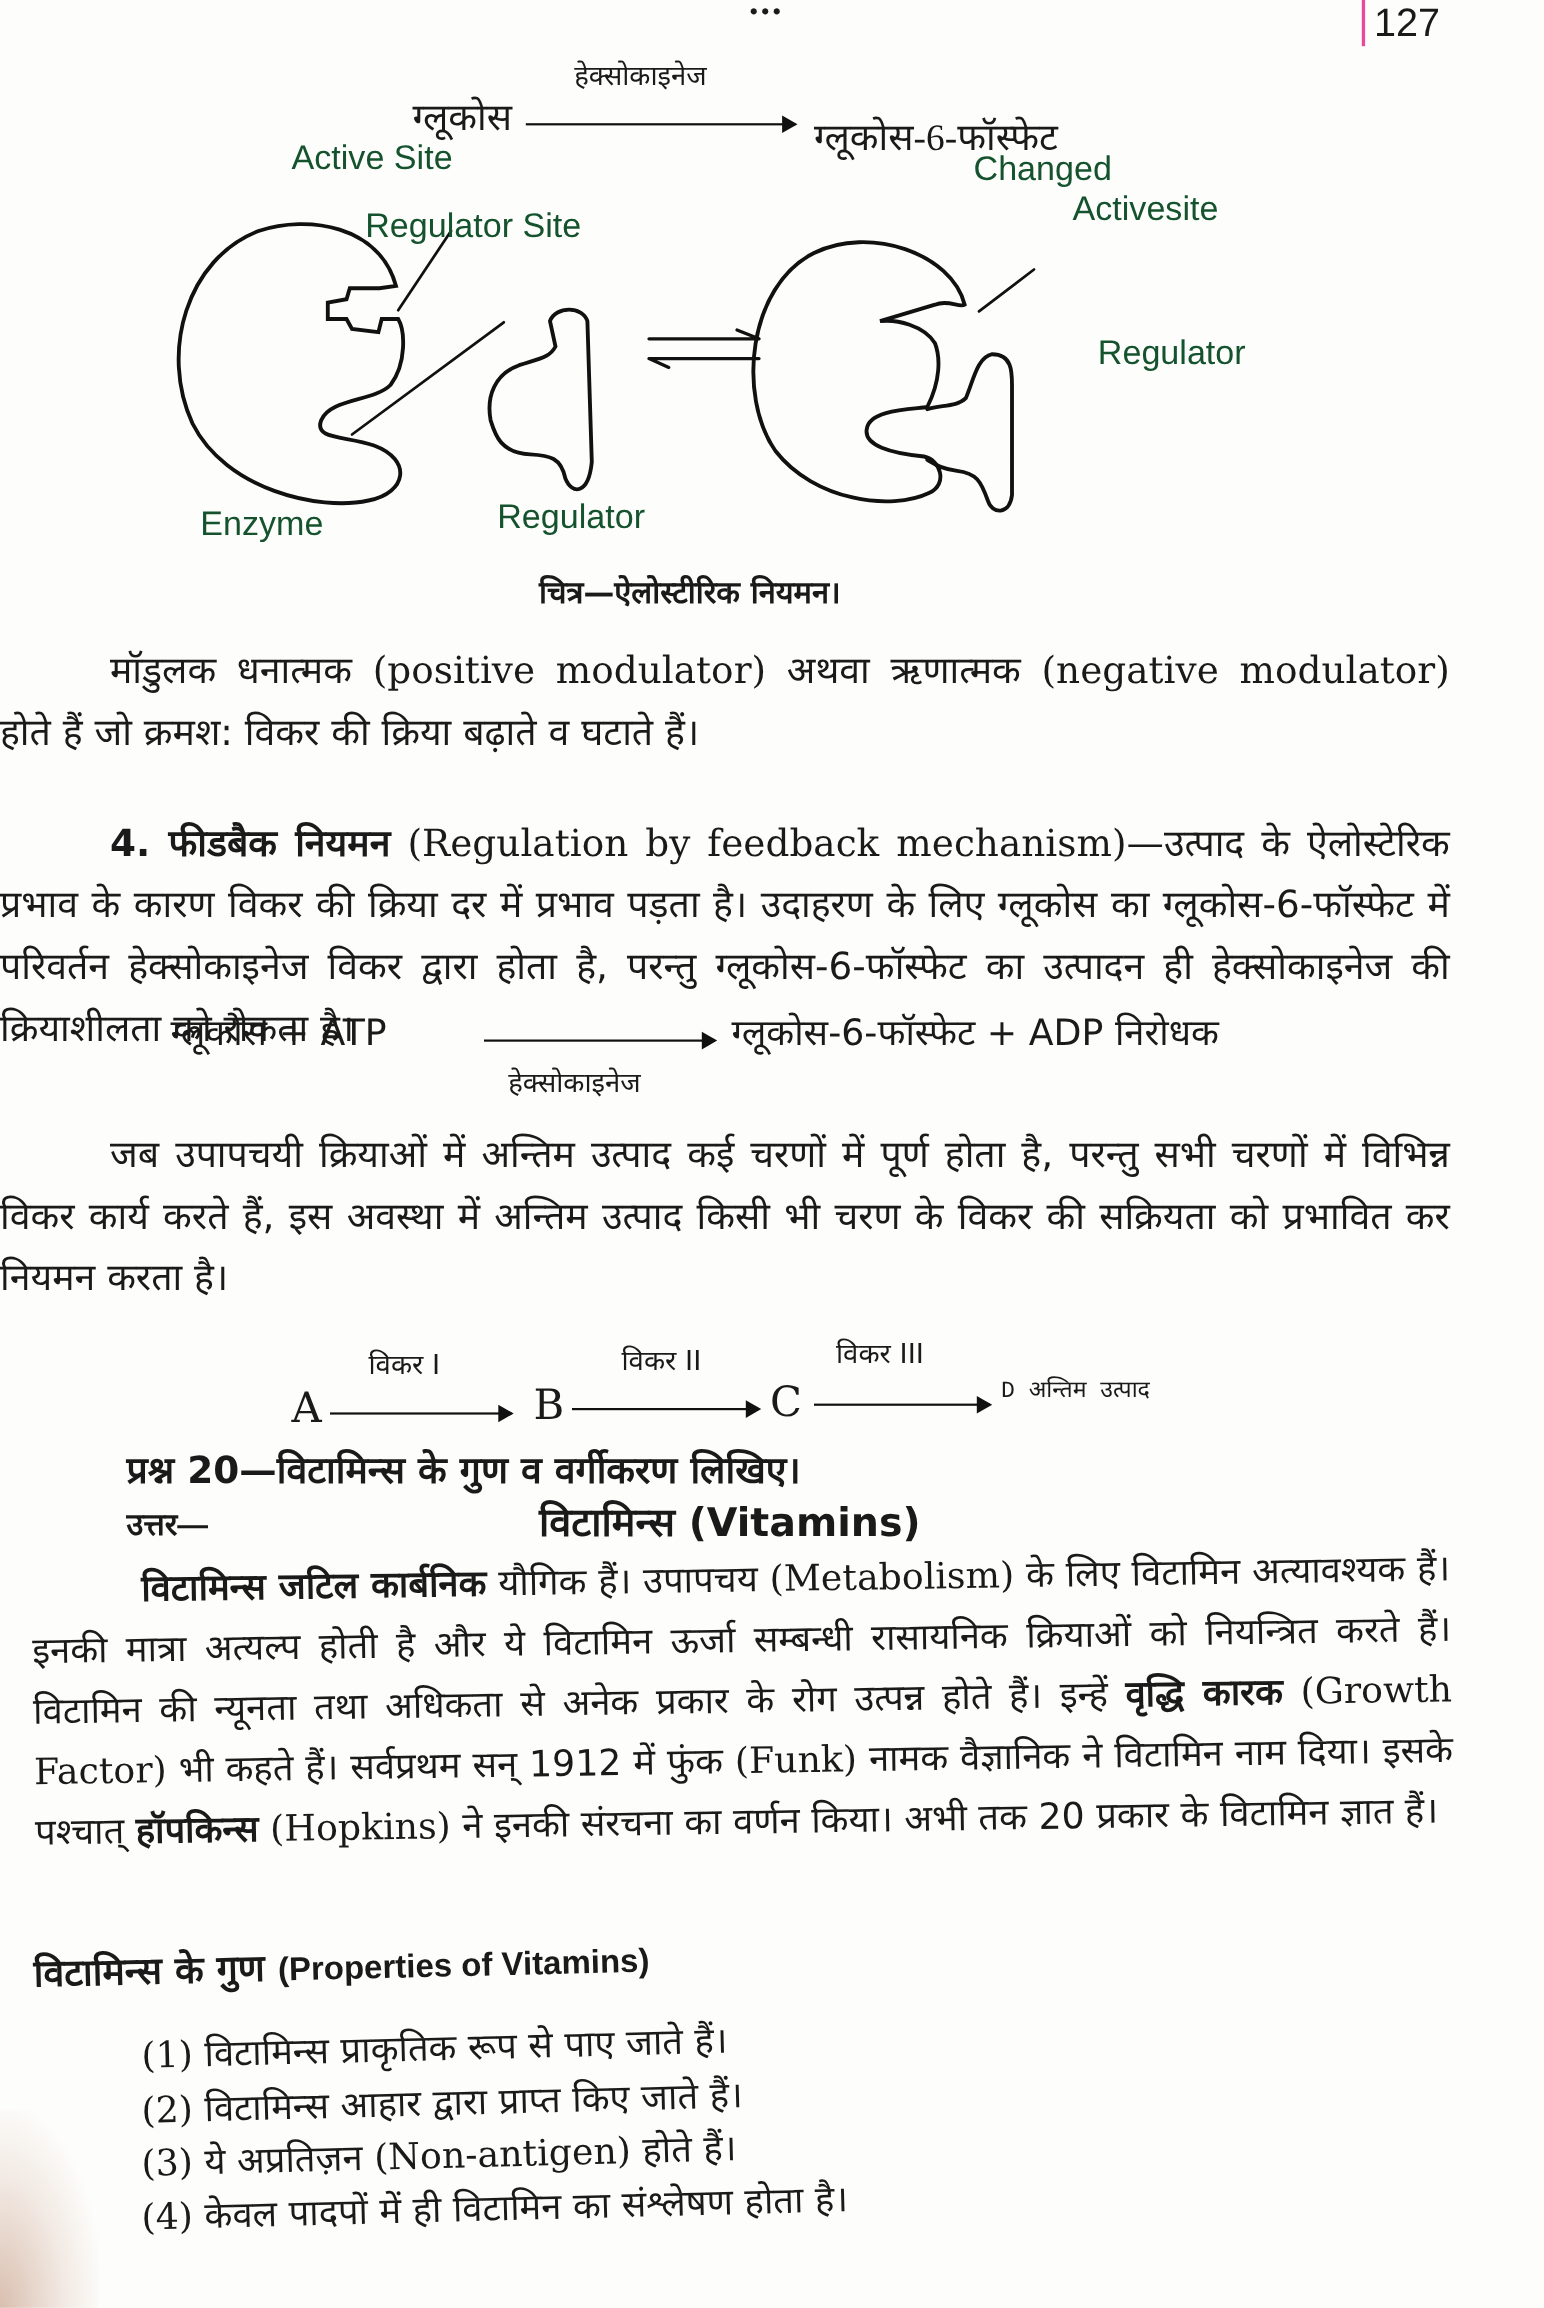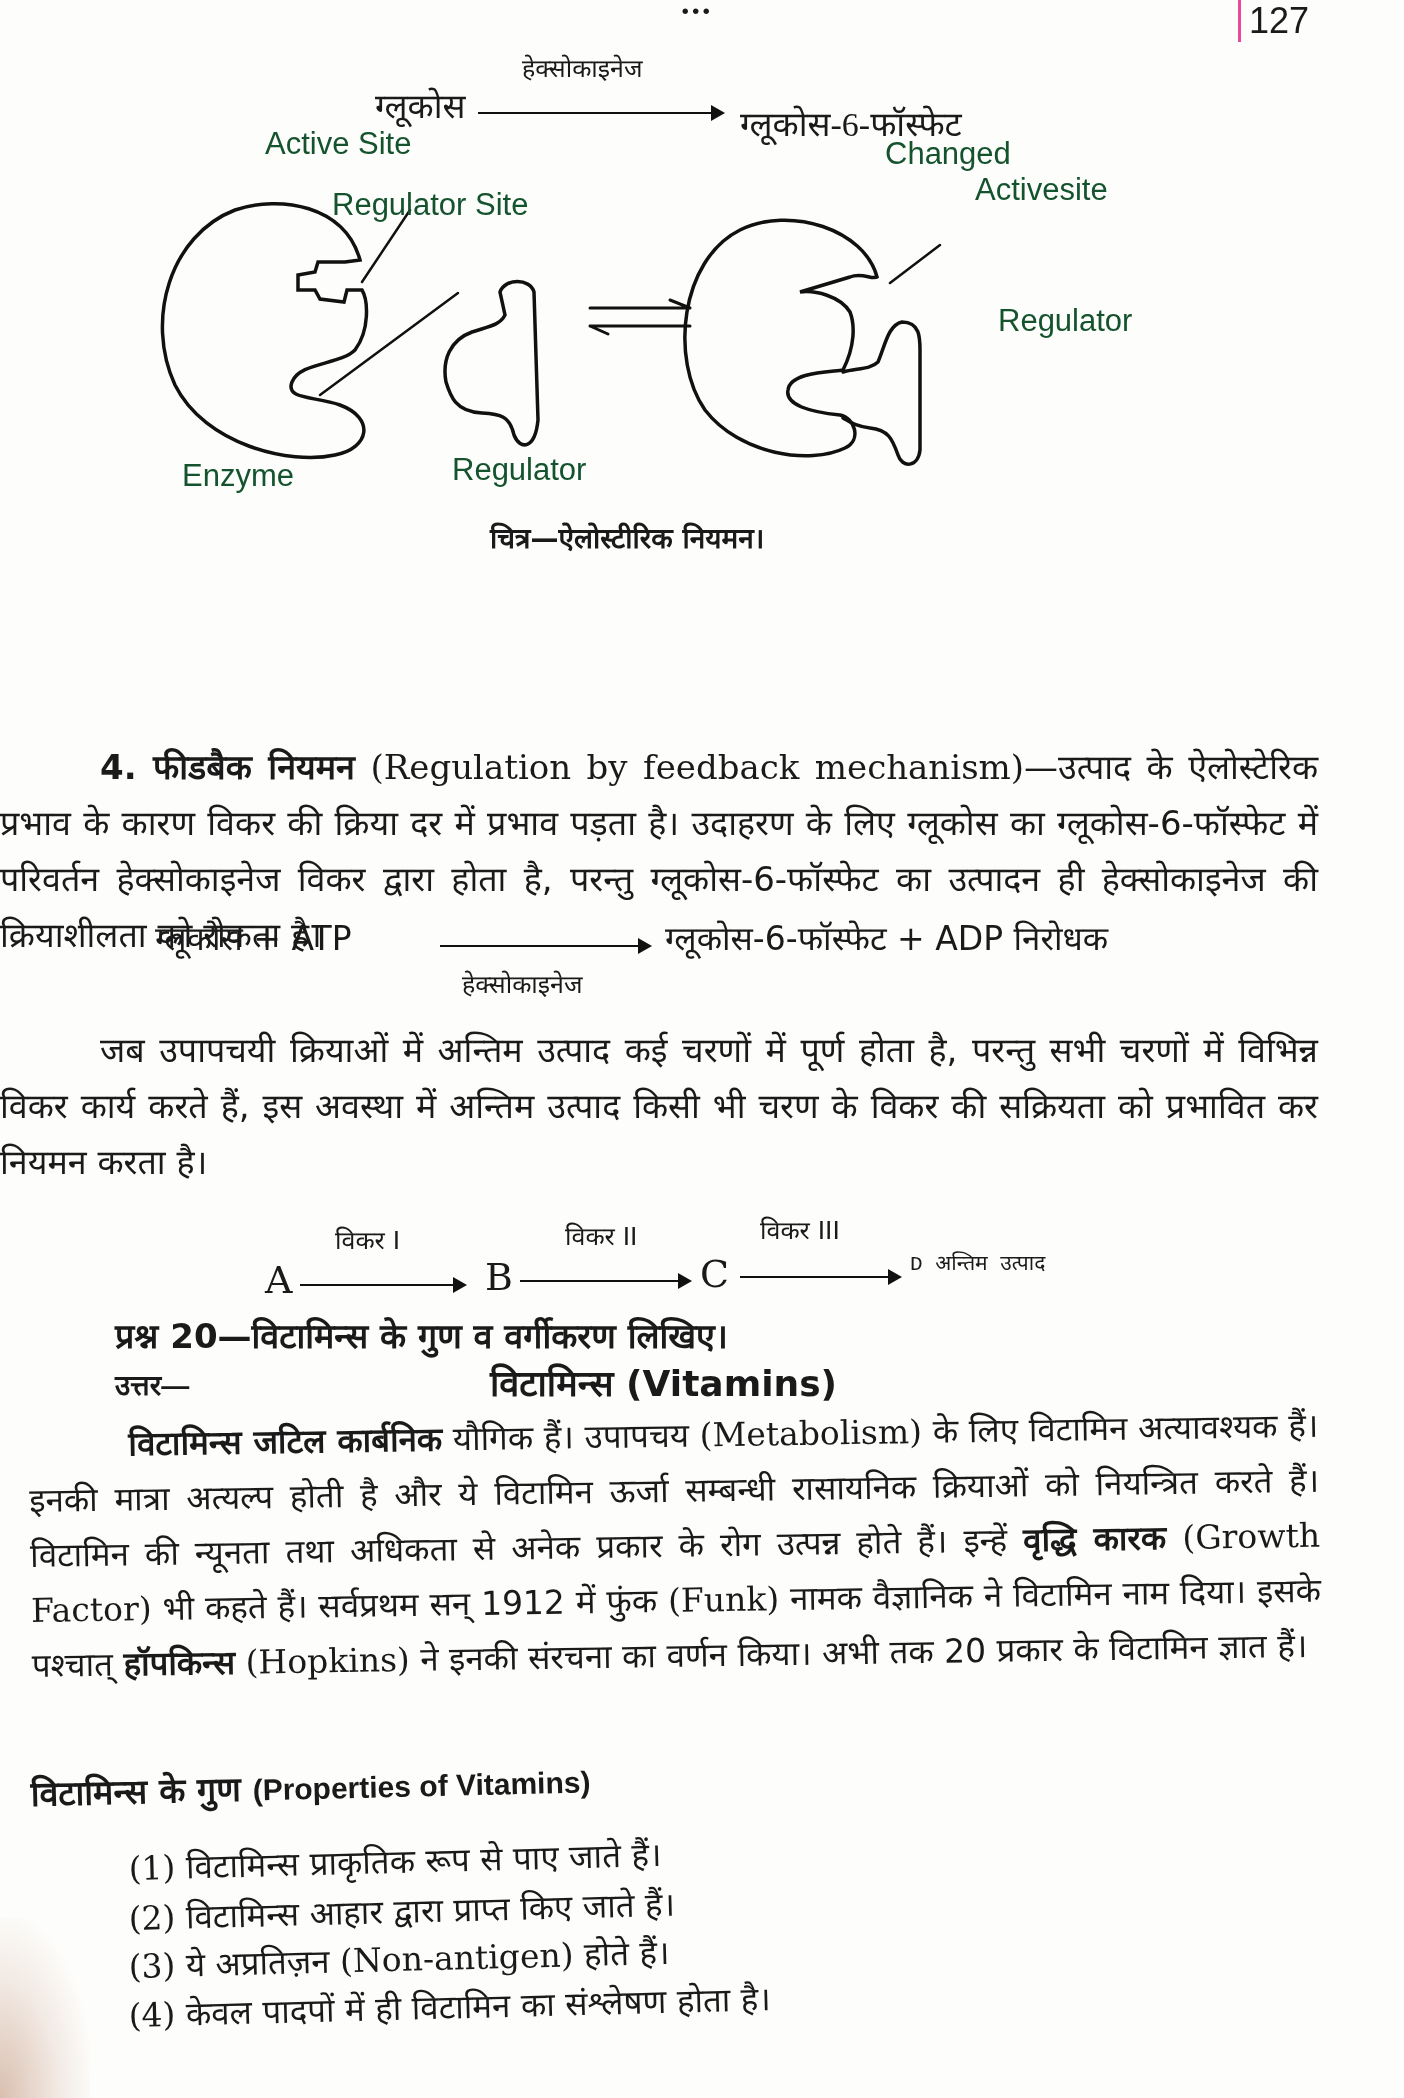--- a/index.html
+++ b/index.html
@@ -93,20 +93,23 @@
     <div class="dlabel" style="left:32px; top:308px;">Enzyme</div>
     <div class="dlabel" style="left:302px; top:302px;">Regulator</div>
     <div class="dlabel" style="left:735px; top:-14px;">Changed</div>
     <div class="dlabel" style="left:820px; top:22px; left:825px;">Activesite</div>
     
     <div class="dlabel" style="left:850px; top:153px; left:848px;">Regulator</div>
   </div>
 
   <div class="abs caption">चित्र—ऐलोस्टीरिक नियमन।</div>
 
+  <div class="para indent" style="top:582px; left:0;">
+    <span>मॉडुलक धनात्मक </span><span class="en">(positive modulator)</span><span> अथवा ऋणात्मक </span><span class="en">(negative modulator)</span><span> होते हैं जो क्रमश: विकर की क्रिया बढ़ाते व घटाते हैं।</span>
+  </div>
 
   <div class="para indent" style="top:697px;margin-top:42px;">
     <b>4. फीडबैक नियमन</b> <span class="en">(Regulation by feedback mechanism)</span><span>—उत्पाद के ऐलोस्टेरिक प्रभाव के कारण विकर की क्रिया दर में प्रभाव पड़ता है। उदाहरण के लिए ग्लूकोस का ग्लूकोस-6-फॉस्फेट में परिवर्तन हेक्सोकाइनेज विकर द्वारा होता है, परन्तु ग्लूकोस-6-फॉस्फेट का उत्पादन ही हेक्सोकाइनेज की क्रियाशीलता को रोकता है।</span>
   </div>
 
   <div class="eq2" style="left:155px;">ग्लूकोस  + ATP</div>
   <div class="arrow" style="left:440px; top:945px; width:210px;"></div>
   <div class="eq2" style="left:665px;">ग्लूकोस-6-फॉस्फेट  + ADP निरोधक</div>
   <div class="chain-lbl" style="left:462px; top:966px;">हेक्सोकाइनेज</div>
 

